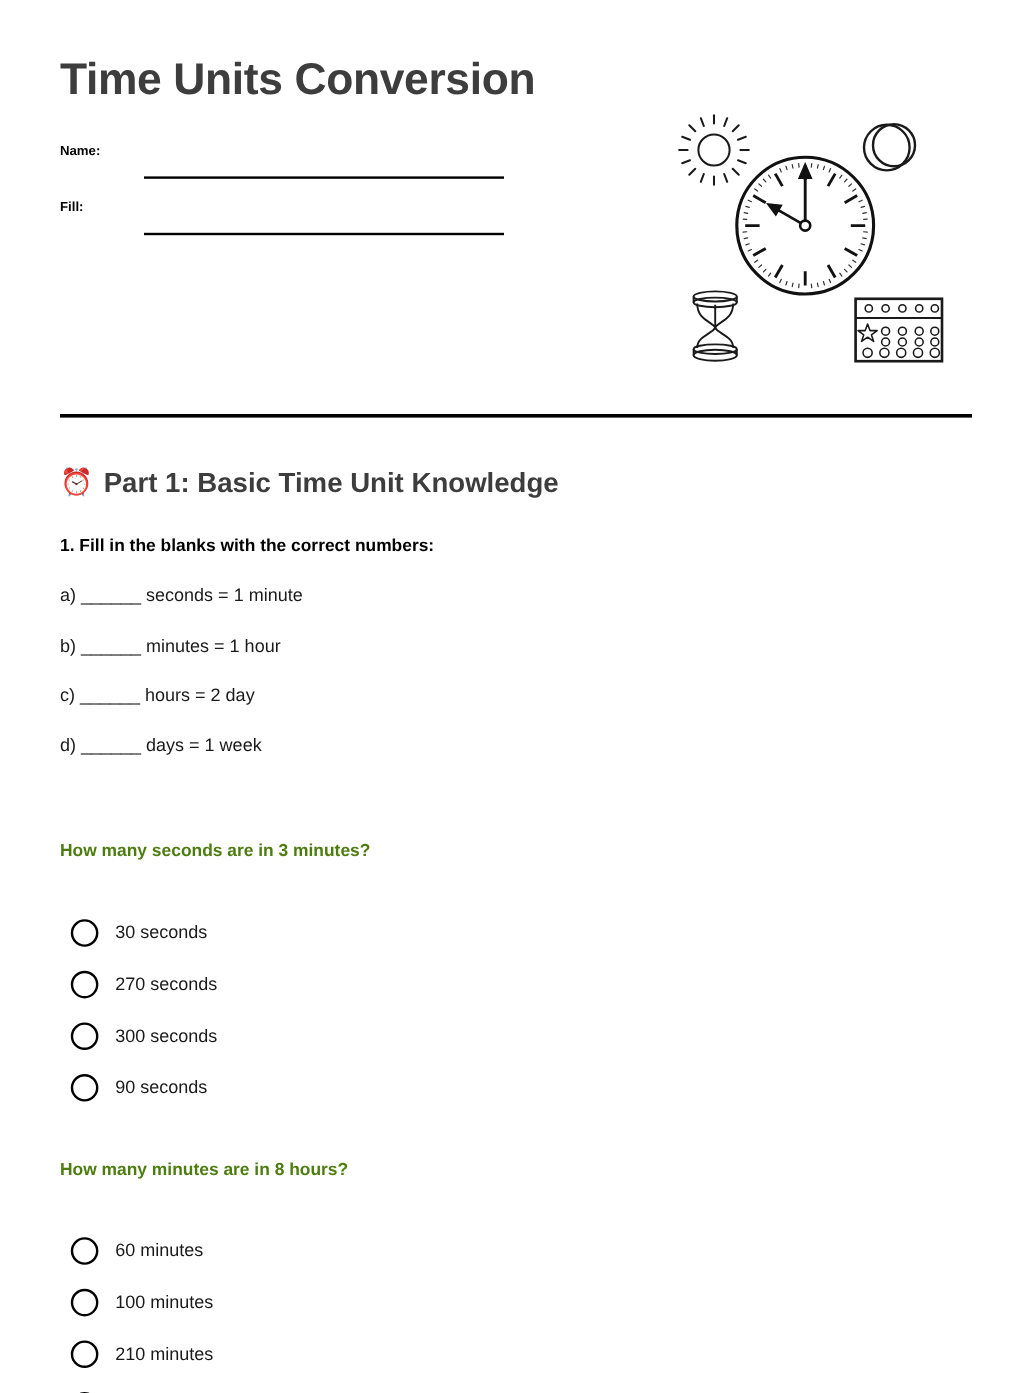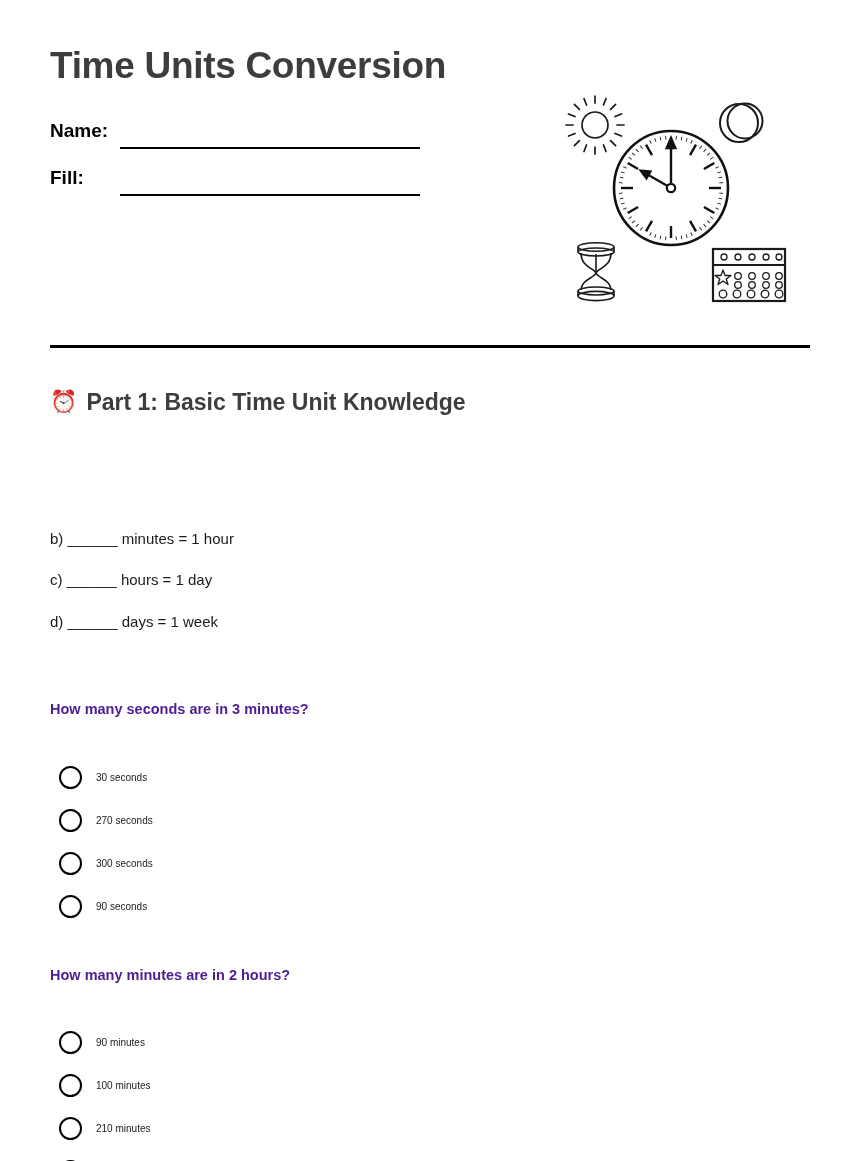--- a/index.html
+++ b/index.html
@@ -43,21 +43,21 @@
     left: 50px;
     height: 22px;
   }
   .field-row.name-row { top: 120px; }
   .field-row.date-row { top: 167px; }
 
   .field-label {
     position: absolute;
     left: 0;
     top: 0;
-    font-size: 19px;
+    font-size: 11px;
     font-weight: bold;
     color: #000;
     white-space: nowrap;
   }
   .field-rule {
     position: absolute;
     left: 70px;
     top: 27px;
     width: 300px;
     height: 0;
@@ -128,21 +128,21 @@
   .blank-line.a { top: 487px; }
   .blank-line.b { top: 529px; }
   .blank-line.c { top: 570px; }
   .blank-line.d { top: 612px; }
 
   .sub-prompt {
     position: absolute;
     left: 50px;
     font-size: 14.5px;
     font-weight: bold;
-    color: #4c1d95;
+    color: #4d7c0f;
     white-space: nowrap;
     line-height: 20px;
   }
   .sub-prompt.sq1 { top: 699px; }
   .sub-prompt.sq2 { top: 965px; }
 
   .choice-group {
     position: absolute;
     left: 59px;
   }
@@ -161,21 +161,21 @@
     height: 19px;
     border: 2.5px solid #000;
     border-radius: 50%;
     box-sizing: content-box;
     background: transparent;
   }
   .choice-label {
     position: absolute;
     left: 37px;
     top: 1px;
-    font-size: 10px;
+    font-size: 15px;
     color: #1a1a1a;
     line-height: 21px;
     white-space: nowrap;
   }
 </style>
 </head>
 <body>
 
 <div class="page">
 
@@ -347,23 +347,25 @@
     </svg>
   </div>
 
   <div class="section-divider"></div>
 
   <div class="part-heading">
     <span class="emoji">⏰</span>
     <span>Part 1: Basic Time Unit Knowledge</span>
   </div>
 
-
+  <div class="q-prompt q1">1. Fill in the blanks with the correct numbers:</div>
+
+  <div class="blank-line a">a) ______ seconds = 1 minute</div>
   <div class="blank-line b">b) ______ minutes = 1 hour</div>
-  <div class="blank-line c">c) ______ hours = 1 day</div>
+  <div class="blank-line c">c) ______ hours = 2 day</div>
   <div class="blank-line d">d) ______ days = 1 week</div>
 
 
   <div class="sub-prompt sq1">How many seconds are in 3 minutes?</div>
 
   <div class="choice-group g1">
     <div class="choice">
       <span class="choice-bubble"></span>
       <span class="choice-label">30 seconds</span>
     </div>
@@ -374,26 +376,26 @@
     <div class="choice">
       <span class="choice-bubble"></span>
       <span class="choice-label">300 seconds</span>
     </div>
     <div class="choice">
       <span class="choice-bubble"></span>
       <span class="choice-label">90 seconds</span>
     </div>
   </div>
 
-  <div class="sub-prompt sq2">How many minutes are in 2 hours?</div>
+  <div class="sub-prompt sq2">How many minutes are in 8 hours?</div>
 
   <div class="choice-group g2">
     <div class="choice">
       <span class="choice-bubble"></span>
-      <span class="choice-label">90 minutes</span>
+      <span class="choice-label">60 minutes</span>
     </div>
     <div class="choice">
       <span class="choice-bubble"></span>
       <span class="choice-label">100 minutes</span>
     </div>
     <div class="choice">
       <span class="choice-bubble"></span>
       <span class="choice-label">210 minutes</span>
     </div>
     <div class="choice">

